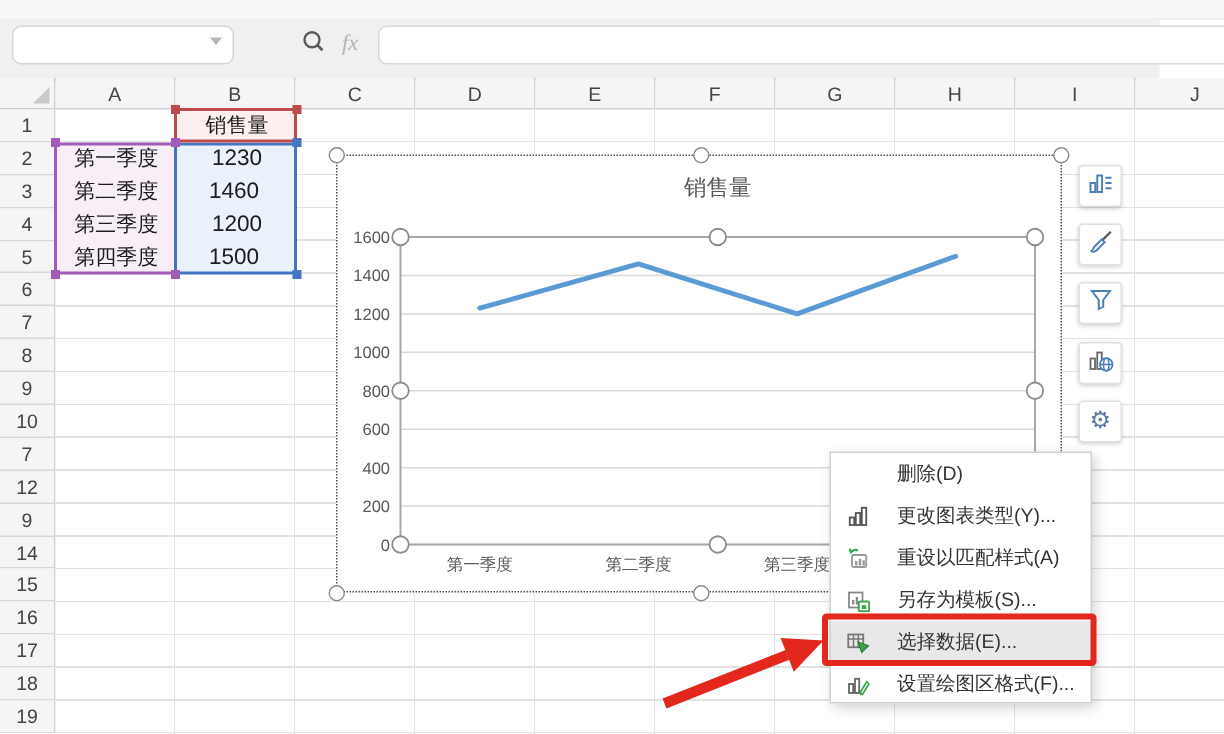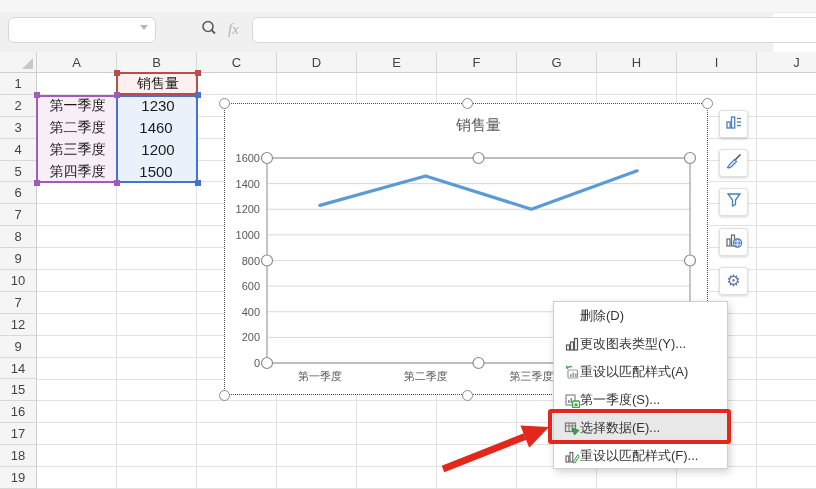--- a/index.html
+++ b/index.html
@@ -59,21 +59,21 @@
   .tool-btn{position:absolute;left:0;width:29px;height:28px;background:#fff;border:1px solid #e0e0e0;border-radius:3px;
     box-shadow:0 1px 3px rgba(0,0,0,0.18);display:flex;align-items:center;justify-content:center;box-sizing:border-box;}
   .gear-glyph{font-size:16px;color:#5b7aa5;line-height:1;}
 
   
   .context-menu{position:absolute;left:553px;top:301px;width:175px;height:168px;background:#fff;
     border:1px solid #d0d0d0;box-shadow:2px 3px 8px rgba(0,0,0,0.18);z-index:6;box-sizing:border-box;}
   .mi{height:28px;display:flex;align-items:center;cursor:default;}
   .mi.hl{background:#e8e8e8;}
   .mi-icon{width:16px;height:16px;margin-left:10px;flex:0 0 16px;}
-  .mi-label{margin-left:0;font-size:13px;color:#333;white-space:nowrap;}
+  .mi-label{margin-left:18px;font-size:13px;color:#333;white-space:nowrap;}
 
   
   .red-box{position:absolute;left:548px;top:409px;width:183px;height:35px;border:4px solid #e3271d;
     border-radius:3px;box-sizing:border-box;z-index:7;}
   .arrow-svg{position:absolute;left:0;top:0;z-index:8;pointer-events:none;}
 </style>
 </head>
 <body>
 
 <div id="screen">
@@ -261,40 +261,40 @@
         <span class="mi-label">重设以匹配样式(A)</span>
       </div>
       <div class="mi">
         <span class="mi-icon"><svg width="16" height="16" viewBox="0 0 16 16">
             <rect x="2" y="3" width="9" height="10" fill="none" stroke="#888" stroke-width="1.2"></rect>
             <rect x="4" y="8" width="1.5" height="3" fill="#888"></rect>
             <rect x="6.5" y="6" width="1.5" height="5" fill="#888"></rect>
             <rect x="8.5" y="9" width="7" height="6.5" rx="1" fill="#fff" stroke="#3aa64a" stroke-width="1.3"></rect>
             <rect x="10.5" y="11.5" width="3" height="2.5" fill="#3aa64a"></rect>
           </svg></span>
-        <span class="mi-label">第一季度(S)...</span>
+        <span class="mi-label">另存为模板(S)...</span>
       </div>
       <div class="mi hl">
         <span class="mi-icon"><svg width="16" height="16" viewBox="0 0 16 16">
             <rect x="1.5" y="3" width="10" height="8.5" fill="none" stroke="#777" stroke-width="1.2"></rect>
             <line x1="1.5" y1="6" x2="11.5" y2="6" stroke="#777"></line>
             <line x1="5" y1="3" x2="5" y2="11.5" stroke="#777"></line>
             <line x1="8.2" y1="3" x2="8.2" y2="11.5" stroke="#777"></line>
             <polygon points="8,8 15,10.5 10.5,15" fill="#3aa64a" stroke="#2d7a38" stroke-width="0.8"></polygon>
           </svg></span>
         <span class="mi-label">选择数据(E)...</span>
       </div>
       <div class="mi">
         <span class="mi-icon"><svg width="16" height="16" viewBox="0 0 16 16">
             <rect x="2" y="8" width="2.8" height="6" fill="none" stroke="#666" stroke-width="1.2"></rect>
             <rect x="6" y="4.5" width="2.8" height="9.5" fill="none" stroke="#666" stroke-width="1.2"></rect>
             <polygon points="9.5,13.5 13.8,6.5 15.3,8 11,15" fill="#dff1e2" stroke="#3aa64a" stroke-width="1"></polygon>
             <polygon points="9.2,15.6 9.5,13.5 11,15" fill="#3aa64a"></polygon>
           </svg></span>
-        <span class="mi-label">重设以匹配样式(F)...</span>
+        <span class="mi-label">设置绘图区格式(F)...</span>
       </div>
     </div>
 
   <div class="red-box"></div>
   <svg class="arrow-svg" width="816" height="489">
     <line x1="443" y1="469" x2="525" y2="436.6" stroke="#e3271d" stroke-width="7"></line>
     <polygon points="549,427 529.2,447.8 520.4,425.4" fill="#e3271d"></polygon>
   </svg>
 
 </div>

